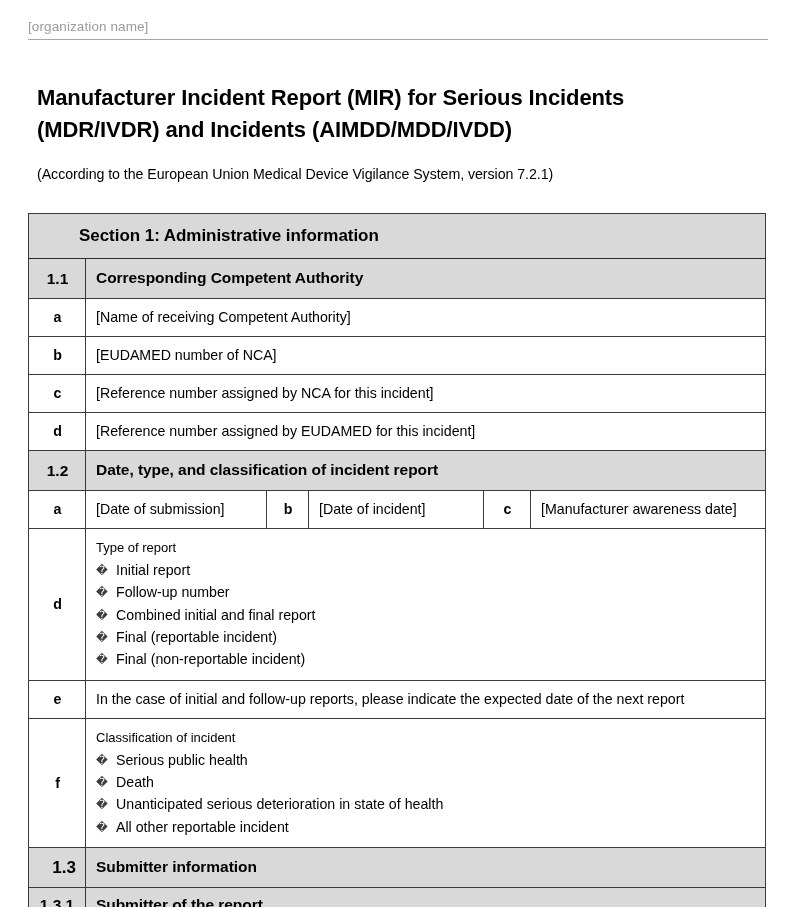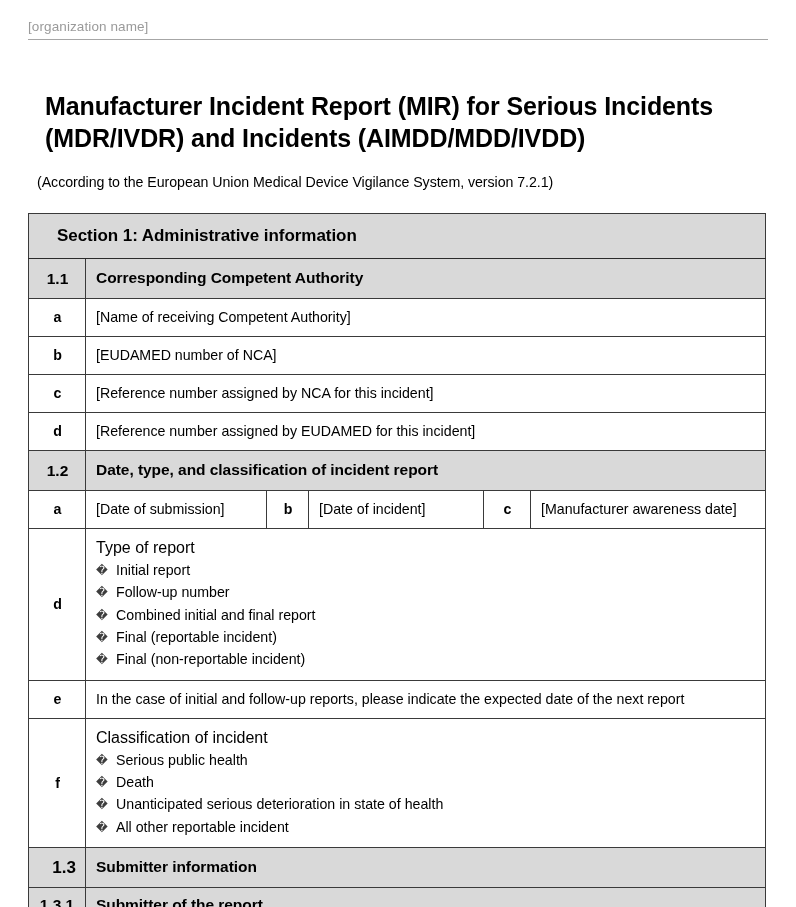--- a/index.html
+++ b/index.html
@@ -44,25 +44,25 @@
   }
 
   
   .title-block {
     position: absolute;
     left: 37px;
     top: 82px;
     width: 700px;
   }
   .doc-title {
-    font-size: 25px;
+    font-size: 22px;
     font-weight: bold;
     line-height: 32px;
     letter-spacing: -0.1px;
-    margin: 8px;
+    margin: 0;
   }
   .doc-subtitle {
     margin-top: 18px;
     font-size: 14.2px;
     line-height: 20px;
     letter-spacing: -0.05px;
   }
 
   
   .form-table {
@@ -91,22 +91,23 @@
   .shaded { background: #d9d9d9 !important; }
 
   
   .section-banner td {
     background: #d9d9d9;
     border-bottom: 1.3px solid #2b2b2b;
   }
   .section-banner .cell-pad {
     font-size: 17px;
     font-weight: bold;
-    padding: 11px 10px 12px 28px;
+    padding: 11px 10px 12px 10px;
     letter-spacing: -0.05px;
+    margin-left: 40px;
   }
 
   
   .subsection td { background: #d9d9d9; }
   .subsection .idx {
     text-align: center;
     font-size: 15.5px;
     font-weight: bold;
   }
   .subsection .title-cell {
@@ -144,21 +145,21 @@
     width: 13px;
     margin-right: 7px;
     flex: 0 0 auto;
     font-family: "DejaVu Sans", sans-serif;
     font-size: 11.5px;
     color: #3d3d3d;
     position: relative;
     top: -1px;
   }
   .list-head {
-    font-size: 16px;
+    font-size: 13px;
     line-height: 21.4px;
     margin-bottom: 1px;
   }
   .multiline { line-height: 21.4px; }
 
   
   .cut-row td {
     height: 19px;
     overflow: hidden;
   }

